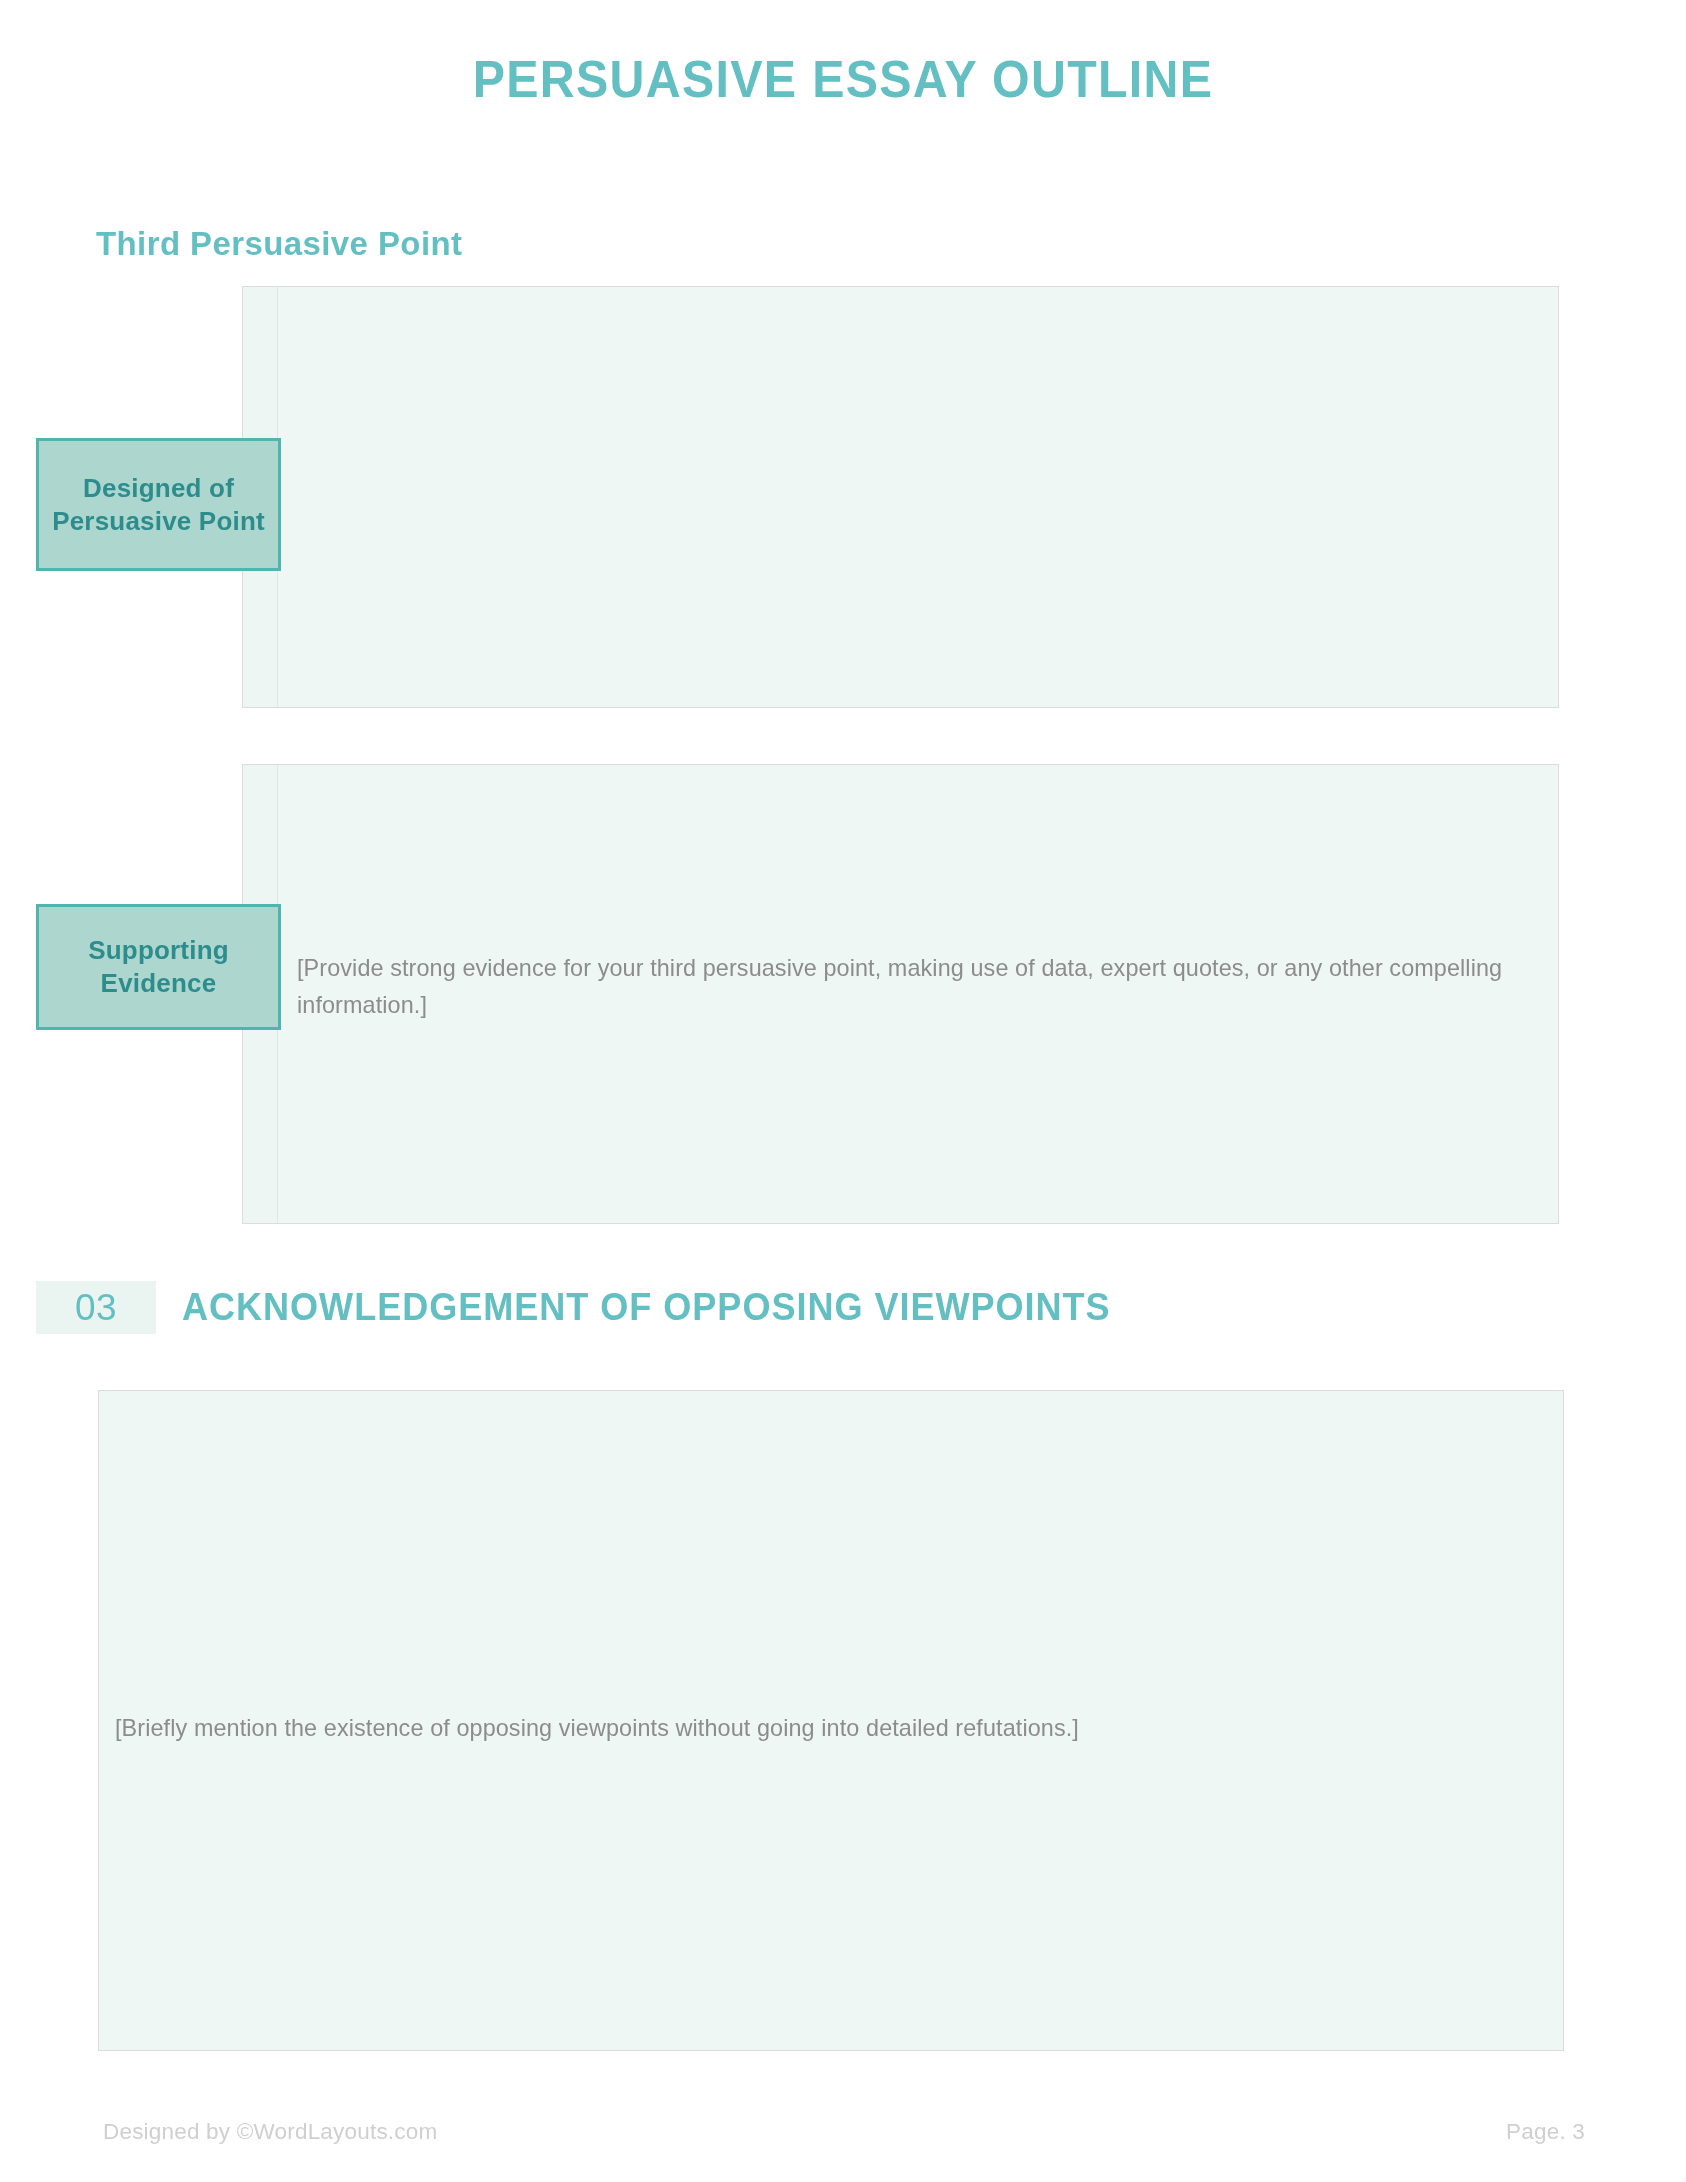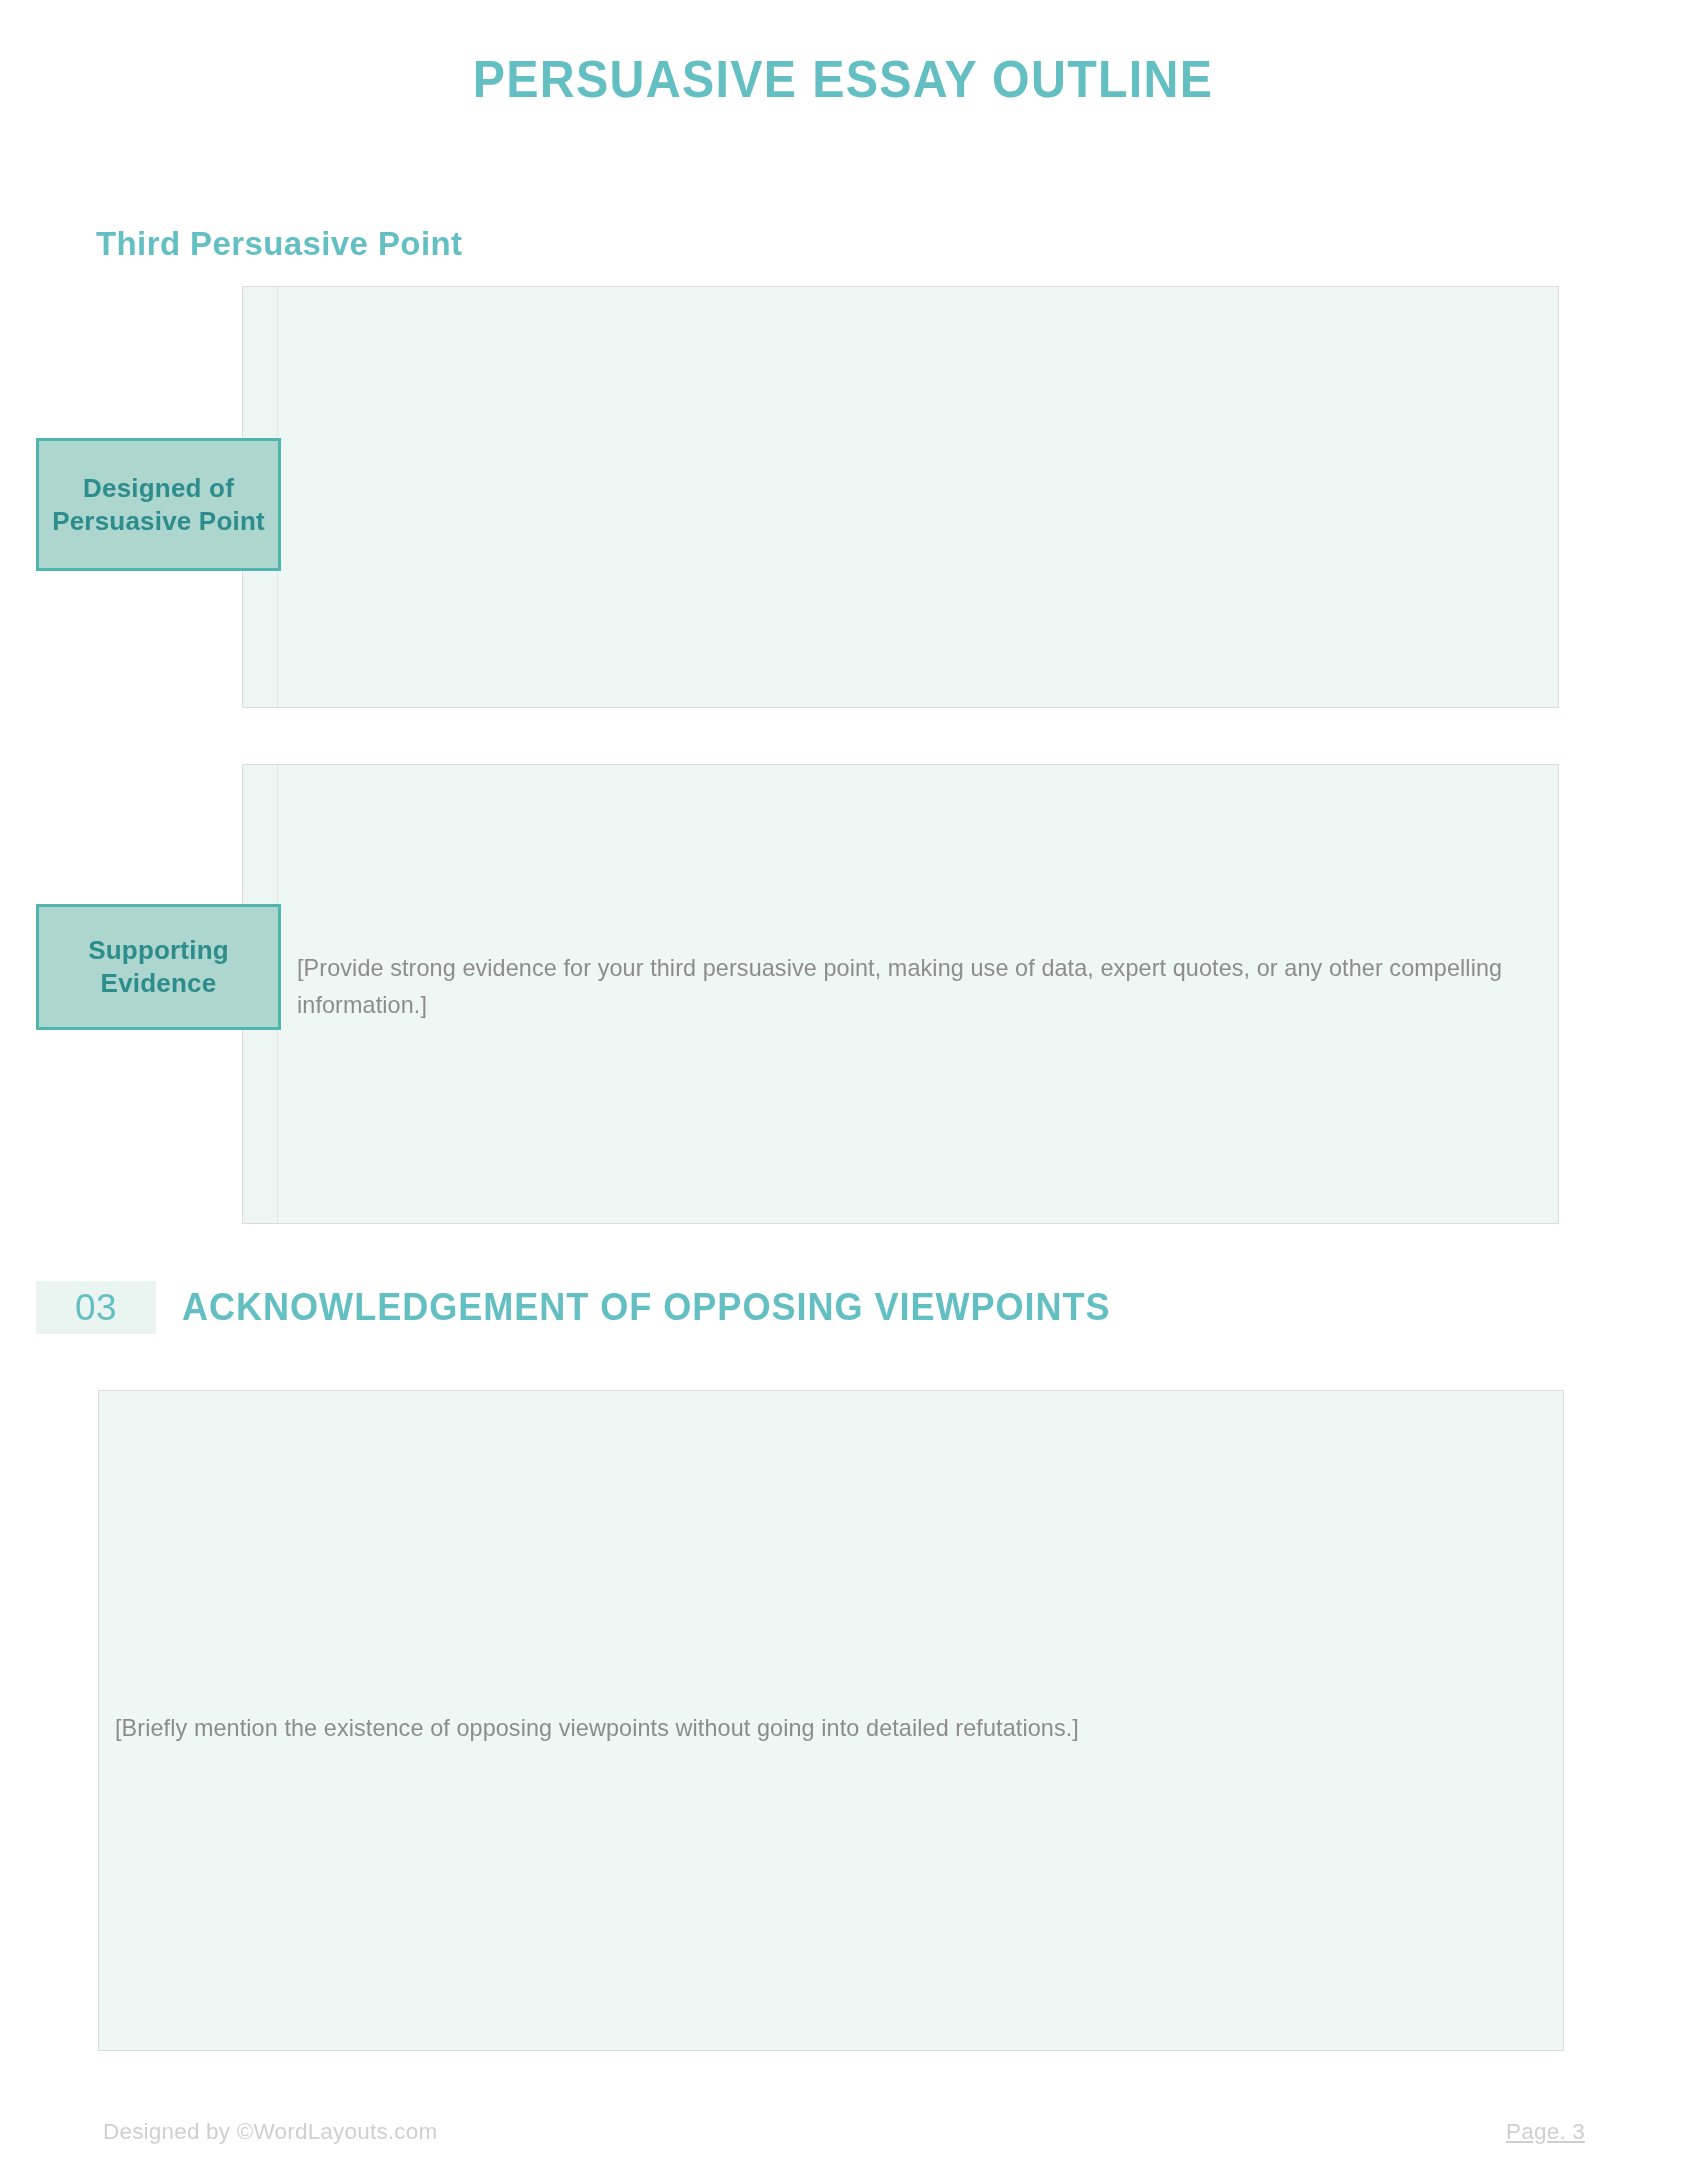--- a/index.html
+++ b/index.html
@@ -196,21 +196,20 @@
   }
   .footer-right {
     position: absolute;
     right: 101px;
     top: 2117px;
     font-size: 22.5px;
     line-height: 30px;
     color: #CFCFCF;
     letter-spacing: 0.2px;
     white-space: nowrap;
-    text-decoration: underline;
   }
 </style>
 </head>
 <body>
 
 <div id="page">
 
   <div class="doc-title">PERSUASIVE ESSAY OUTLINE</div>
 
   <div class="sub-heading">Third Persuasive Point</div>

